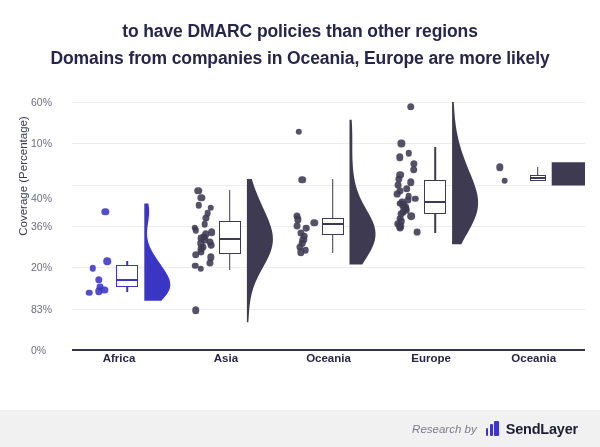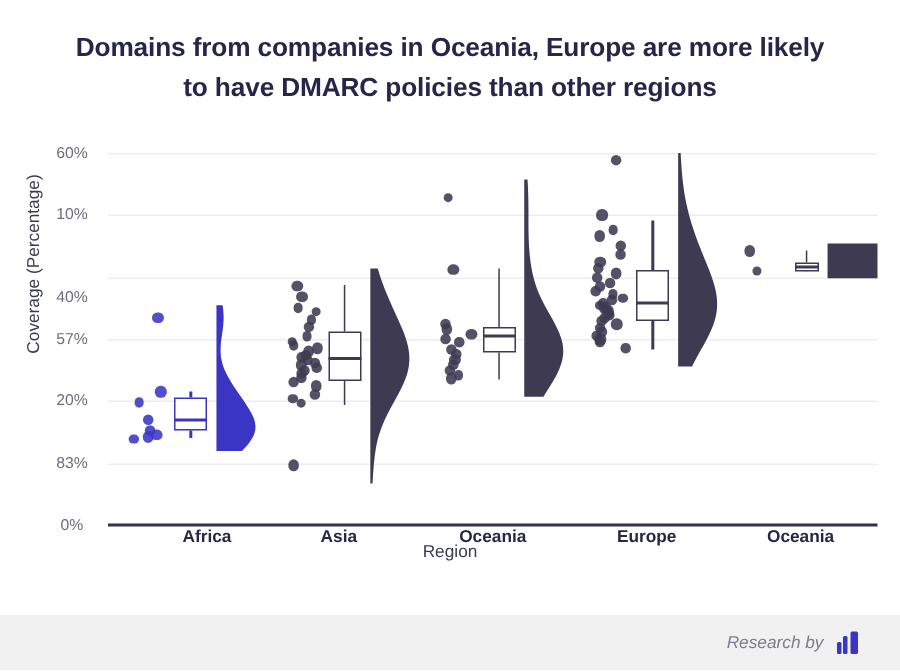--- a/index.html
+++ b/index.html
@@ -20,21 +20,21 @@
   .ylabel{
     position:absolute;left:-92px;top:170px;width:230px;
     transform:rotate(-90deg);transform-origin:center center;
     text-align:center;font-size:11.5px;color:#3a3a52;
   }
   .xlabel{
     position:absolute;left:0;top:362px;width:600px;text-align:center;
     font-size:11.5px;color:#3a3a52;
   }
   .ytick{
-    position:absolute;right:0;width:34px;text-align:center;
+    position:absolute;right:0;width:34px;text-align:left;
     font-size:10.5px;color:#6d6d80;transform:translateY(-50%);
   }
   .yticks{position:absolute;left:30px;top:0;width:35px;height:400px;}
   .grid{position:absolute;left:72px;top:0;width:513px;height:400px;}
   .gline{position:absolute;left:0;width:100%;height:1px;background:#ededf0;}
   .axisline{position:absolute;left:0;width:100%;height:1.6px;background:#33334d;}
   .xtick{
     position:absolute;top:352px;font-size:11.5px;font-weight:bold;
     color:#26264a;text-align:center;transform:translateX(-50%);
   }
@@ -57,49 +57,48 @@
   }
   .logo{display:flex;align-items:center;}
   .logo-mark{display:flex;align-items:flex-end;height:15px;margin-right:5px;}
   .logo-mark i{display:block;background:#3b35c4;margin-right:1.5px;border-radius:1px;}
   .logo-text{font-size:14.5px;font-weight:bold;color:#1d1d33;letter-spacing:-0.2px;}
 </style>
 </head>
 <body>
 
 <div class="title">
+  <div>to have DMARC policies than other regions</div>
   <div>Domains from companies in Oceania, Europe are more likely</div>
-  <div>to have DMARC policies than other regions</div>
 </div>
 
 <div class="plot-wrap">
 
   <div class="ylabel">Coverage (Percentage)</div>
-  <div class="xlabel">Region</div>
 
   <div class="yticks" id="yticks">
       <div class="ytick" style="top: 350px;">0%</div>
       <div class="ytick" style="top: 308.667px;">83%</div>
       <div class="ytick" style="top: 267.333px;">20%</div>
-      <div class="ytick" style="top: 226px;">57%</div>
+      <div class="ytick" style="top: 226px;">36%</div>
       <div class="ytick" style="top: 198px;">40%</div>
       <div class="ytick" style="top: 143.333px;">10%</div>
       <div class="ytick" style="top: 102px;">60%</div>
     </div>
   <div class="grid" id="grid">
       <div class="axisline" style="top: 349.2px; background: rgb(51, 51, 77);"></div>
       <div class="gline" style="top: 308.667px; background: rgb(237, 237, 240);"></div>
       <div class="gline" style="top: 267.333px; background: rgb(237, 237, 240);"></div>
       <div class="gline" style="top: 226px; background: rgb(237, 237, 240);"></div>
       <div class="gline" style="top: 184.667px; background: rgb(237, 237, 240);"></div>
       <div class="gline" style="top: 143.333px; background: rgb(237, 237, 240);"></div>
       <div class="gline" style="top: 102px; background: rgb(237, 237, 240);"></div>
     </div>
   <div id="xticks">
-      <div class="xtick" style="left: 138px;">Africa</div>
+      <div class="xtick" style="left: 119px;">Africa</div>
       <div class="xtick" style="left: 225.9px; text-align: right;">Asia</div>
       <div class="xtick" style="left: 328.5px;">Oceania</div>
       <div class="xtick" style="left: 431.1px;">Europe</div>
       <div class="xtick" style="left: 533.7px;">Oceania</div>
     </div>
   <div class="grid" id="series-layer">
       <div class="group" style="left: 0px; width: 513px;">
         <div class="dot" style="height: 7.37715px; width: 7.37715px; left: 33.4562px; top: 211.533px; background: rgb(59, 53, 196); opacity: 0.88;"></div>
         <div class="dot" style="height: 7.59329px; width: 7.59329px; left: 35.4525px; top: 261.133px; background: rgb(59, 53, 196); opacity: 0.88;"></div>
         <div class="dot" style="height: 6.48009px; width: 6.48009px; left: 20.9787px; top: 268.16px; background: rgb(59, 53, 196); opacity: 0.88;"></div>
@@ -225,14 +224,15 @@
 </div>
 
 <div class="footer">
   <span class="research-by">Research by</span>
   <span class="logo">
     <span class="logo-mark">
       <i style="width:2.5px;height:8px;"></i>
       <i style="width:3px;height:12px;"></i>
       <i style="width:5px;height:15px;"></i>
     </span>
+    <span class="logo-text">SendLayer</span>
   </span>
 </div>
 
 </body></html>

